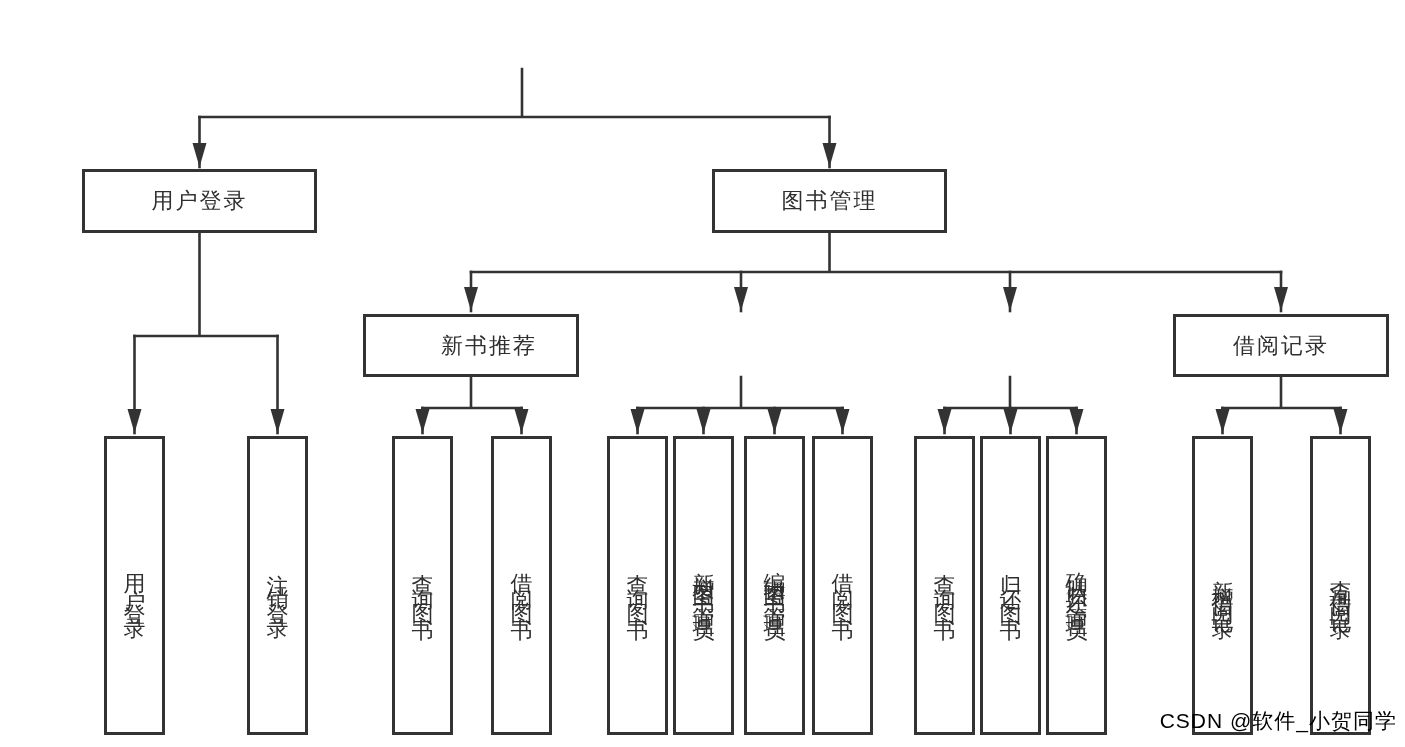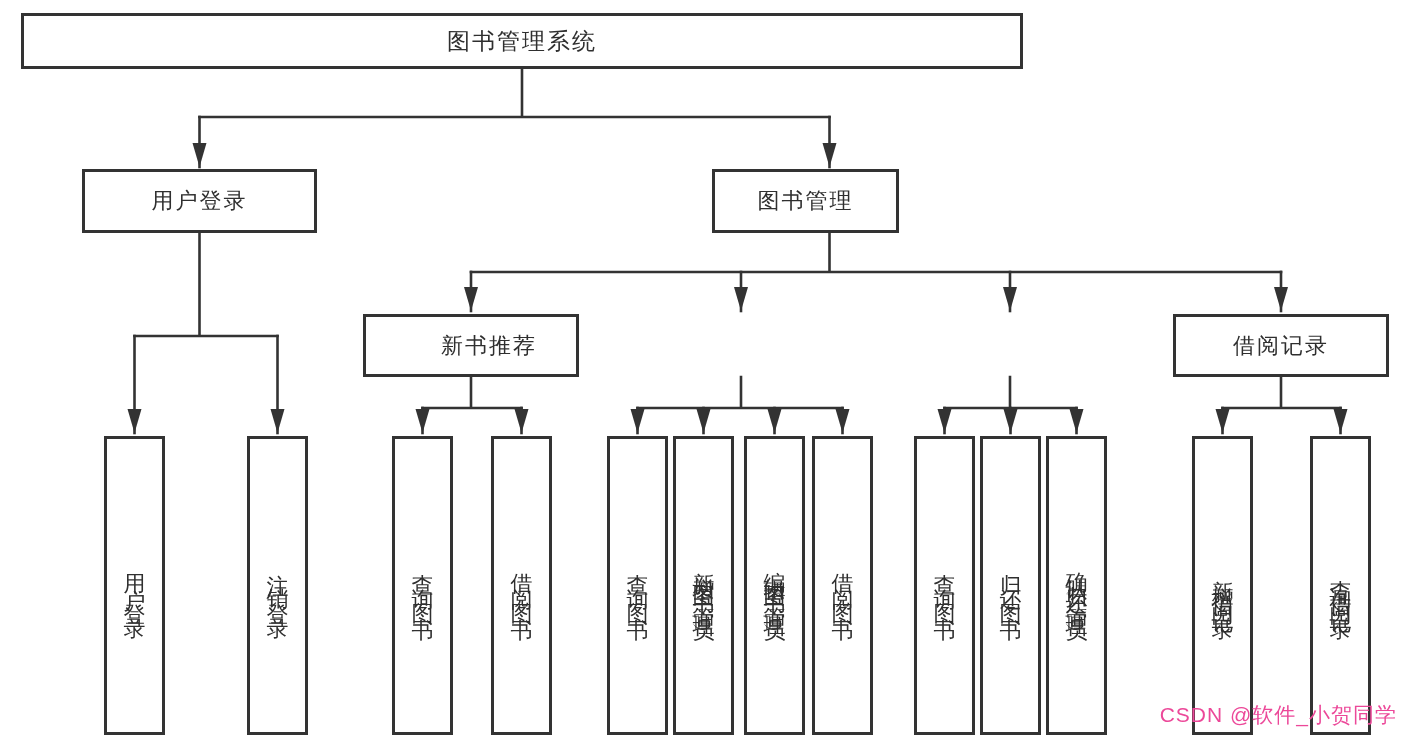--- a/index.html
+++ b/index.html
@@ -24,21 +24,21 @@
     background: #ffffff;
     display: flex;
     align-items: center;
     justify-content: center;
     font-size: 22px;
     letter-spacing: 2px;
     white-space: nowrap;
   }
   .n-root  { left: 21px;  top: 13px;  width: 1002px; height: 56px; font-size: 23px; }
   .n-login { left: 82px;  top: 169px; width: 235px;  height: 64px; }
-  .n-mgmt  { left: 712px; top: 169px; width: 187px;  height: 64px; }
+  .n-mgmt  { left: 712px; top: 169px; width: 235px;  height: 64px; }
   .n-l3    { top: 314px;  width: 216px; height: 63px; }
   .n-l3a   { left: 363px; padding-left: 36px; }
   .n-l3b   { left: 633px; }
   .n-l3c   { left: 902px; }
   .n-l3d   { left: 1173px; }
   .leaf    { top: 436px;  width: 61px; height: 299px; }
   .leaf .vtxt {
     writing-mode: vertical-rl;
     font-size: 22px;
     line-height: 1;
@@ -55,23 +55,23 @@
   .lf7  { left: 744px; }
   .lf8  { left: 812px; }
   .lf9  { left: 914px; }
   .lf10 { left: 980px; }
   .lf11 { left: 1046px; }
   .lf12 { left: 1192px; }
   .lf13 { left: 1310px; }
   #watermark {
     position: absolute;
     right: 8px;
-    bottom: 18px;
+    bottom: 12px;
     font-size: 21px;
-    color: #ec4899;
+    color: #000000;
     letter-spacing: 1px;
     z-index: 5;
     white-space: nowrap;
   }
 </style>
 </head>
 <body>
 
 <div id="canvas">
 
@@ -116,21 +116,20 @@
       <path d="M1010.5 408 V433" marker-end="url(#arrow)"></path>
       <path d="M1076.5 408 V433" marker-end="url(#arrow)"></path>
     </g>
     <g stroke="#333333" stroke-width="2.6" fill="none" stroke-linecap="square">
       <path d="M1281 377 V408 M1222.5 408 H1340.5"></path>
       <path d="M1222.5 408 V433" marker-end="url(#arrow)"></path>
       <path d="M1340.5 408 V433" marker-end="url(#arrow)"></path>
     </g>
   </svg>
 
-  <div class="node n-root">图书管理系统</div>
 
   <div class="node n-login">用户登录</div>
   <div class="node n-mgmt">图书管理</div>
 
   <div class="node n-l3 n-l3a">新书推荐</div>
   <div class="node n-l3 n-l3d">借阅记录</div>
 
   <div class="node leaf lf1 sp4">
     <span class="vtxt">用户登录</span>
   </div>

